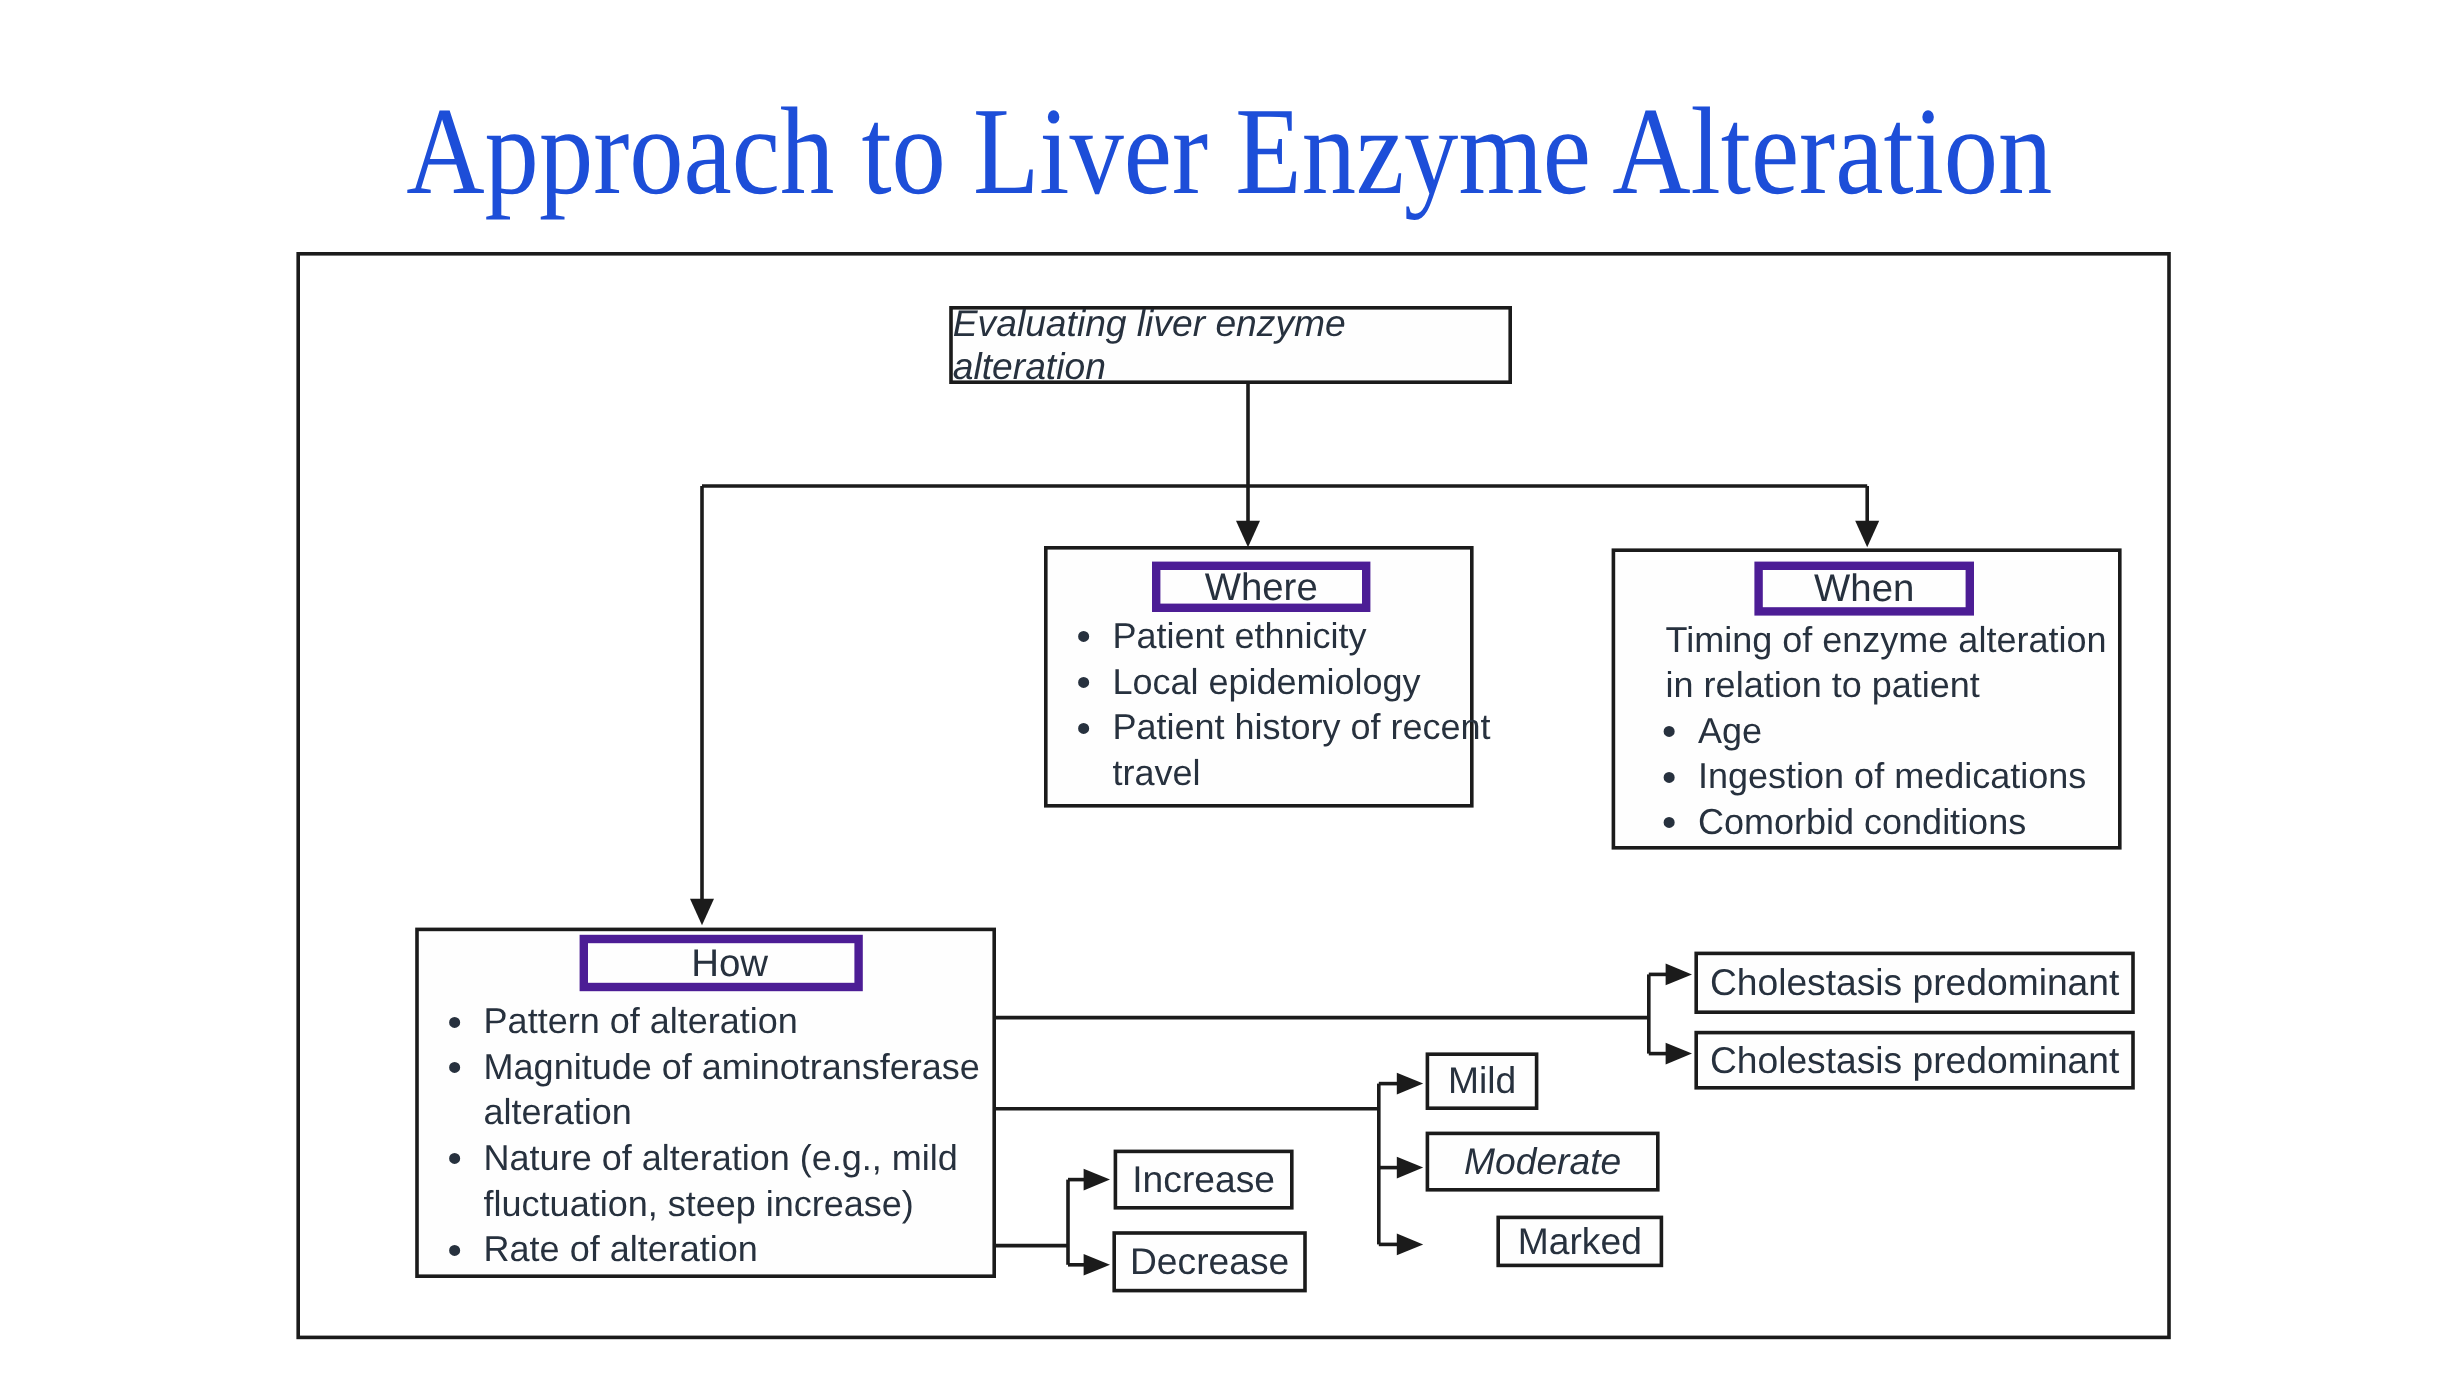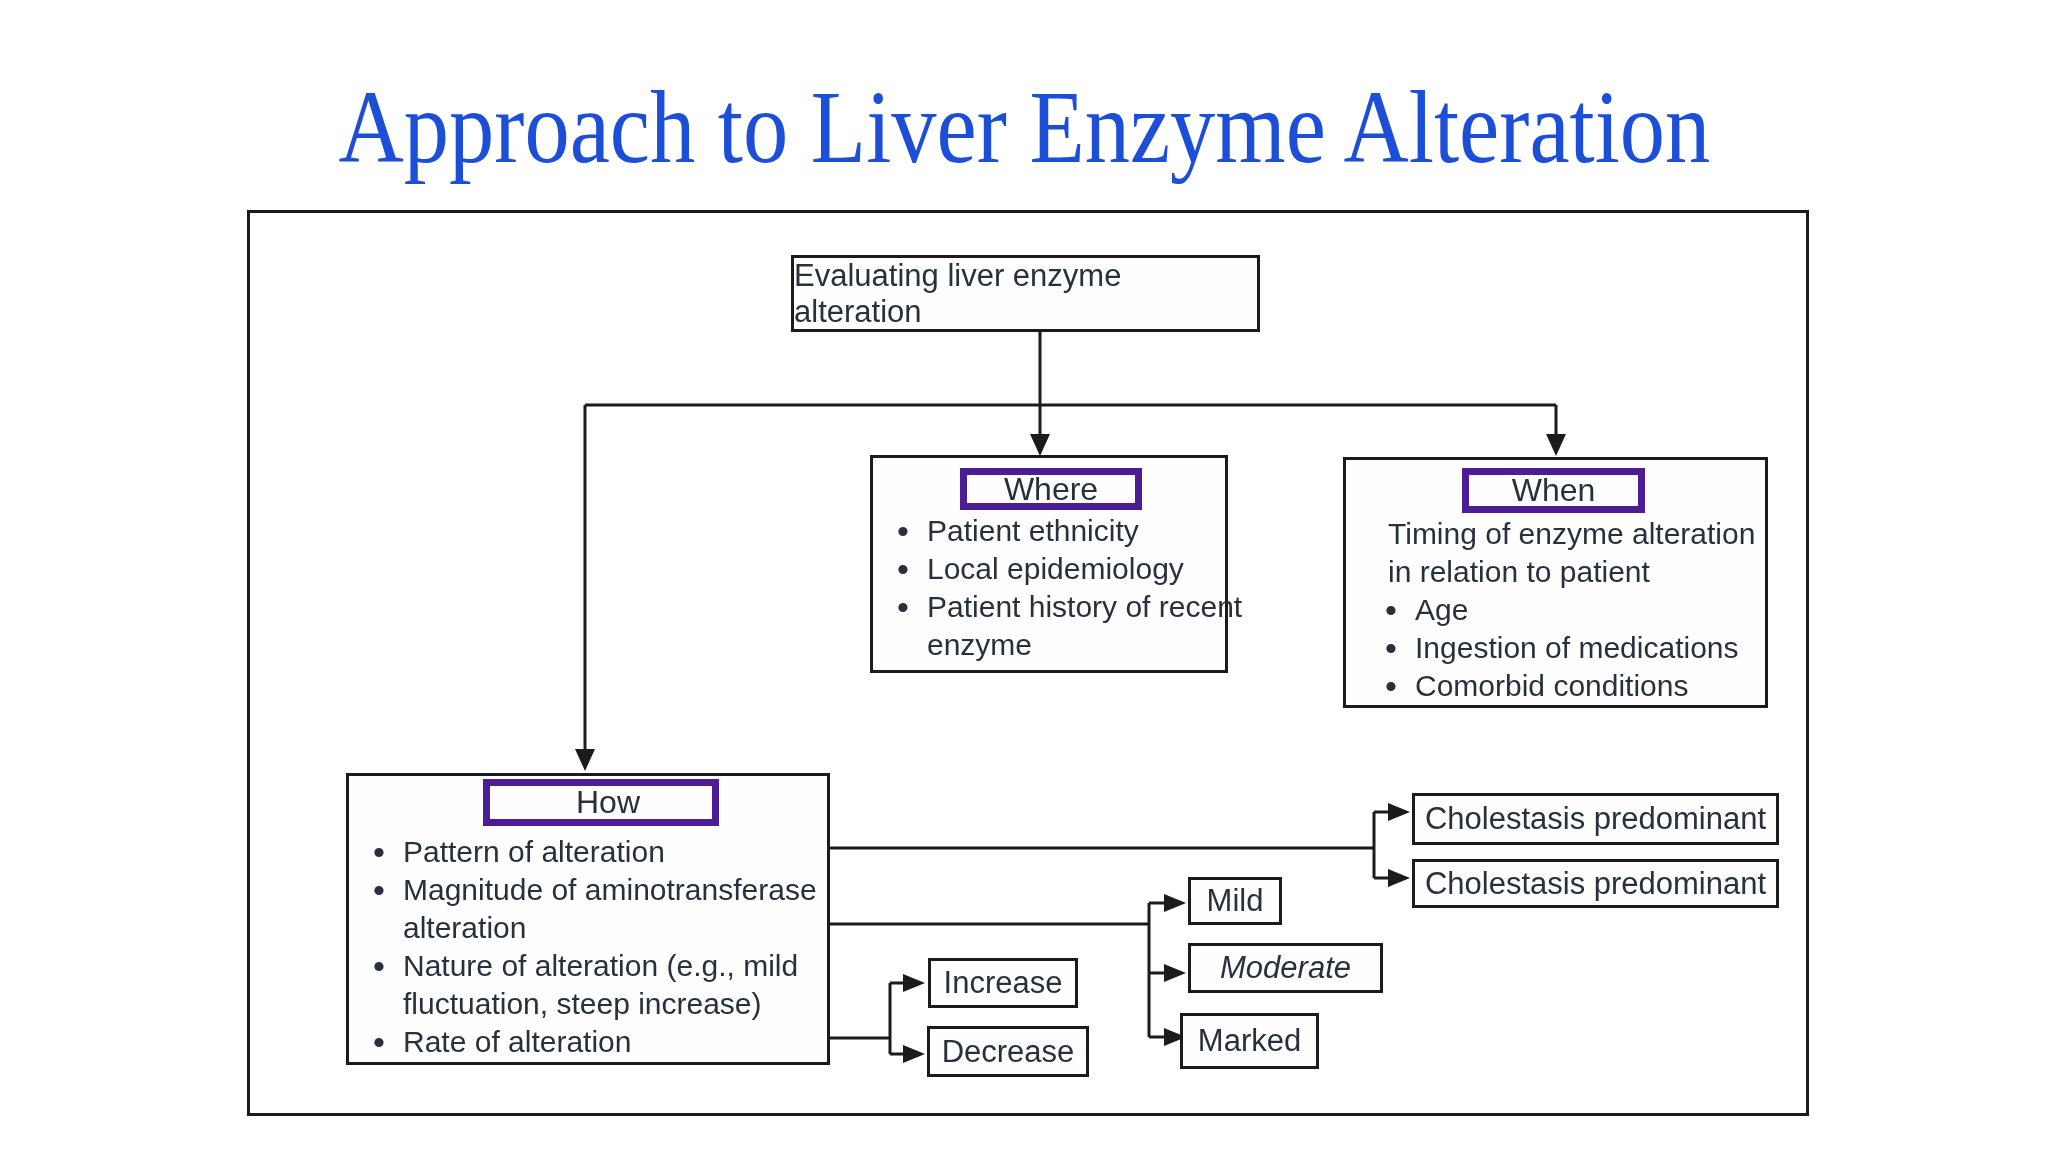--- a/index.html
+++ b/index.html
@@ -109,32 +109,32 @@
       <polygon points="1388,803 1388,821 1410,812"></polygon>
       <polygon points="1388,869 1388,887 1410,878"></polygon>
       <polygon points="1164,894 1164,912 1186,903"></polygon>
       <polygon points="1164,964 1164,982 1186,973"></polygon>
       <polygon points="1164,1028 1164,1046 1186,1037"></polygon>
       <polygon points="903,974 903,992 925,983"></polygon>
       <polygon points="903,1045 903,1063 925,1054"></polygon>
     </g>
   </svg>
 
-  <div class="node center-label" style="left:791px; top:255px; width:469px; height:77px;">
+  <div class="node center-label" style="left:791px; top:255px; width:469px; height:65px;font-style:italic;">
     <span>Evaluating liver enzyme alteration</span>
   </div>
 
   <div class="node" style="left:870px; top:455px; width:358px; height:218px;">
     <div class="hl" style="left:87px; top:10px; width:182px; height:42px;">
       <span>Where</span>
     </div>
     <div class="body-copy" style="position:absolute; left:0; top:54px; width:384px;">
       <div class="b-item">Patient ethnicity</div>
       <div class="b-item">Local epidemiology</div>
-      <div class="b-item">Patient history of recent enzyme</div>
+      <div class="b-item">Patient history of recent travel</div>
     </div>
   </div>
 
   <div class="node" style="left:1343px; top:457px; width:425px; height:251px;">
     <div class="hl" style="left:116px; top:8px; width:183px; height:45px;">
       <span>When</span>
     </div>
     <div class="body-copy" style="position:absolute; left:0; top:55px; width:419px;margin-left:15px;">
       <div class="intro-line">Timing of enzyme alteration in relation to patient</div>
       <div class="b-item">Age</div>
@@ -161,21 +161,21 @@
   <div class="node center-label" style="left:1412px; top:859px; width:367px; height:49px;">
     <span>Cholestasis predominant</span>
   </div>
 
   <div class="node center-label" style="left:1188px; top:877px; width:94px; height:48px;">
     <span>Mild</span>
   </div>
   <div class="node center-label" style="left:1188px; top:943px; width:195px; height:50px;font-style:italic;">
     <span>Moderate</span>
   </div>
-  <div class="node center-label" style="left:1180px; top:1013px; width:139px; height:56px;justify-content:center;">
+  <div class="node center-label" style="left:1247px; top:1013px; width:139px; height:43px;justify-content:center;">
     <span>Marked</span>
   </div>
 
   <div class="node center-label" style="left:928px; top:958px; width:150px; height:50px;">
     <span>Increase</span>
   </div>
   <div class="node center-label" style="left:927px; top:1026px; width:162px; height:51px;">
     <span>Decrease</span>
   </div>
 

